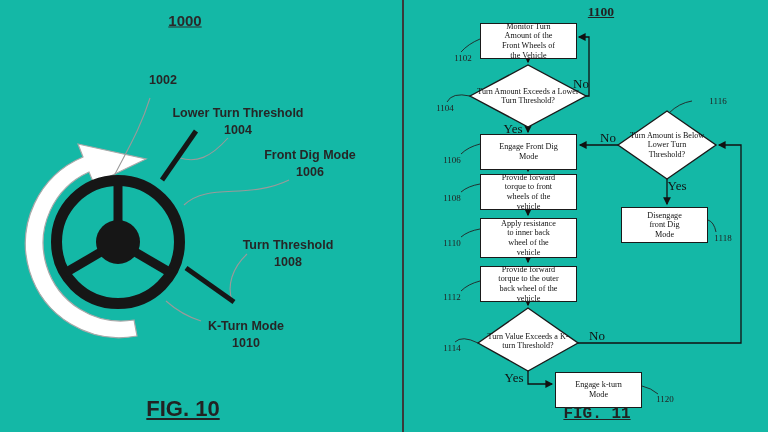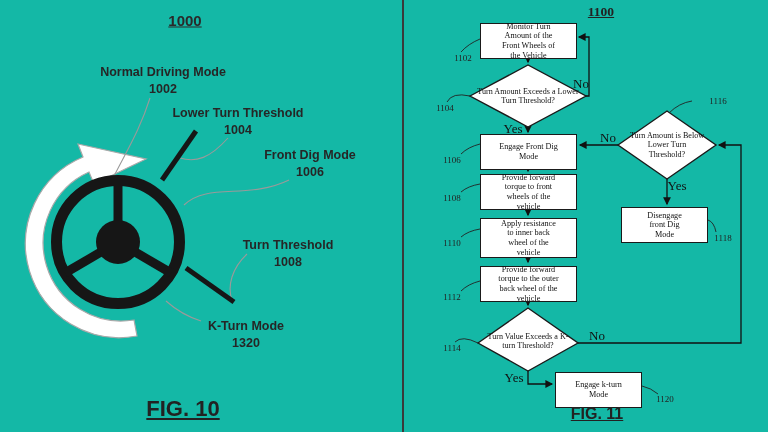--- a/index.html
+++ b/index.html
@@ -22,21 +22,21 @@
     font-family:"Liberation Sans", sans-serif;font-size:22px;font-weight:700;
     color:#222;text-decoration:underline;white-space:nowrap;
   }
   
   .divider{left:402px;top:0;width:1.5px;height:432px;background:#3a3a3a;}
   
   .f11-title{
     font-size:13.5px;font-weight:700;color:#222;text-decoration:underline;white-space:nowrap;
   }
   .f11-caption{
-    font-family:Liberation Sans, sans-serif;font-size:16px;font-weight:700;
+    font-family:Liberation Mono, monospace;font-size:16px;font-weight:700;
     color:#222;text-decoration:underline;white-space:nowrap;
   }
   .fc-box{
     position:absolute;border:1.4px solid #1a1a1a;background:#fff;
     display:flex;align-items:center;text-align:center;
     font-size:8.2px;line-height:1.18;color:#111;padding:17px;box-sizing:border-box;
   }
   .fc-dtext{
     position:absolute;transform:translate(-50%,-50%);text-align:center;
     font-size:8.1px;line-height:1.15;color:#111;
@@ -80,38 +80,37 @@
 
       <g stroke="#161616" stroke-width="5">
         <line x1="162" y1="180" x2="196" y2="131"></line>
         <line x1="186" y1="268" x2="234" y2="302"></line>
       </g>
     </svg>
 
     <div class="abs ctr f10-title" style="left:185px;top:20px;">1000</div>
 
     <div class="abs ctr f10-label" style="left:163px;top:80px;">
-      <div>Normal Driving Mode</div>
       <div>1002</div>
     </div>
     <div class="abs ctr f10-label" style="left:238px;top:121px;">
       <div>Lower Turn Threshold</div>
       <div>1004</div>
     </div>
     <div class="abs ctr f10-label" style="left:310px;top:163px;">
       <div>Front Dig Mode</div>
       <div>1006</div>
     </div>
     <div class="abs ctr f10-label" style="left:288px;top:253px;">
       <div>Turn Threshold</div>
       <div>1008</div>
     </div>
     <div class="abs ctr f10-label" style="left:246px;top:334px;">
       <div>K-Turn Mode</div>
-      <div>1320</div>
+      <div>1010</div>
     </div>
 
     <div class="abs ctr f10-caption" style="left:183px;top:409px;">FIG. 10</div>
   </div>
 
   <div class="abs divider"></div>
 
   <div class="abs" style="left:402px;top:0;width:366px;height:432px;">
 
     <svg class="abs" style="left:-402px;top:0;" width="768" height="432" viewBox="0 0 768 432">

